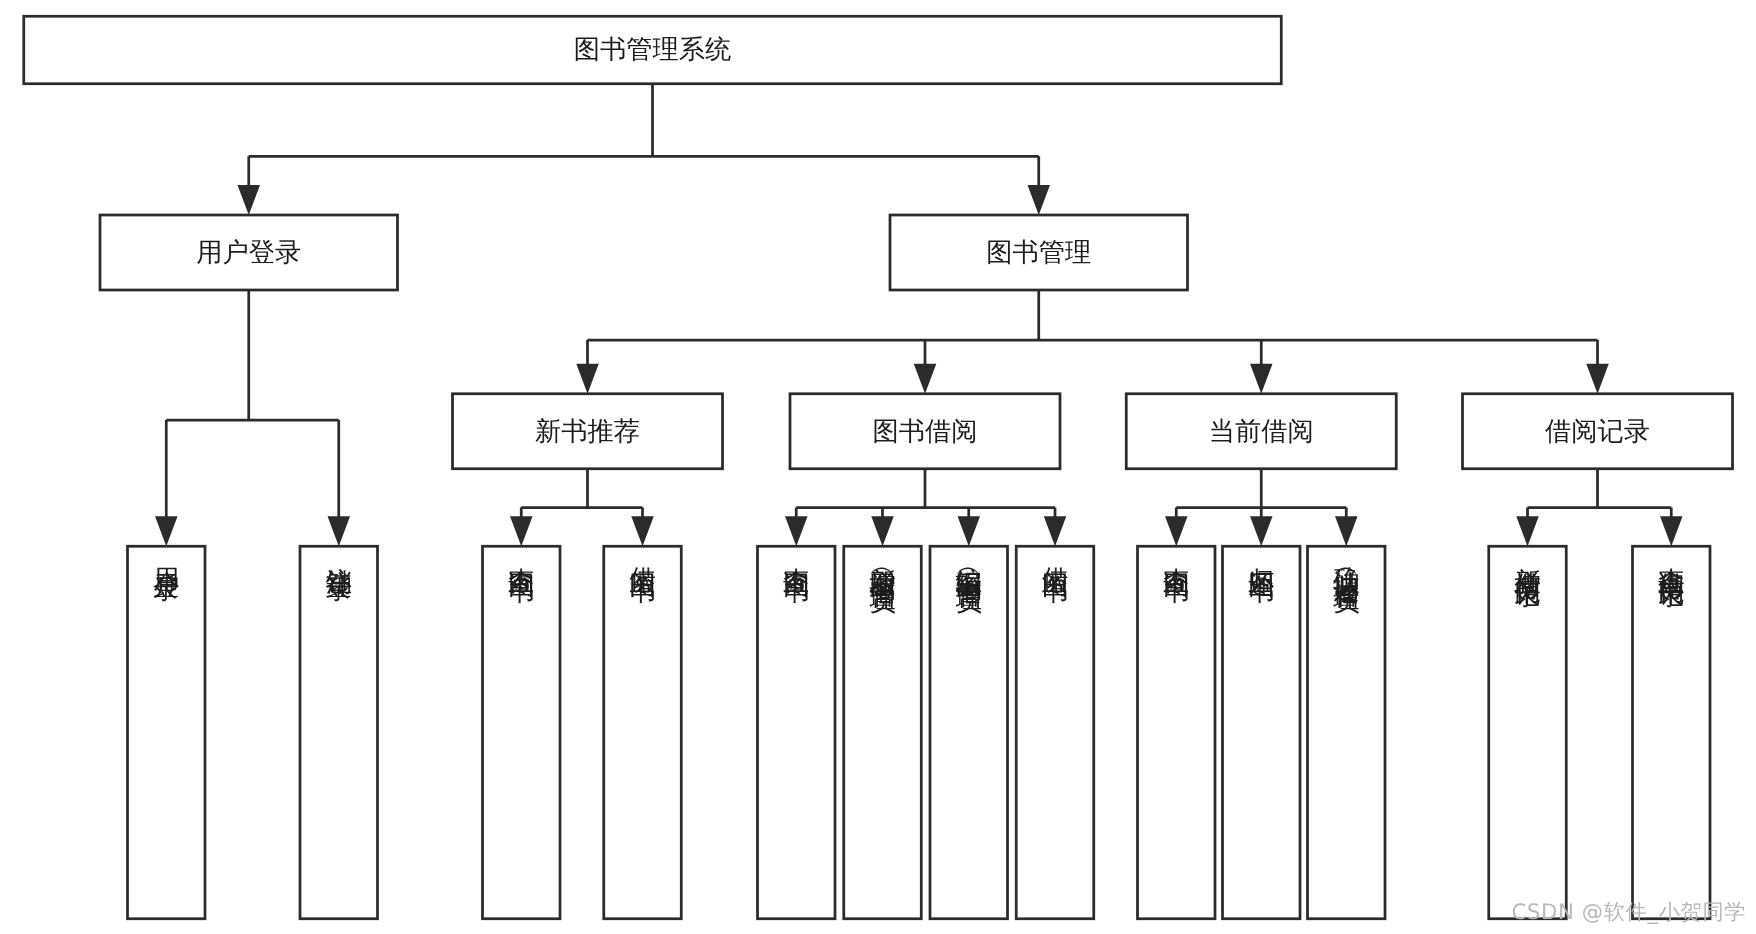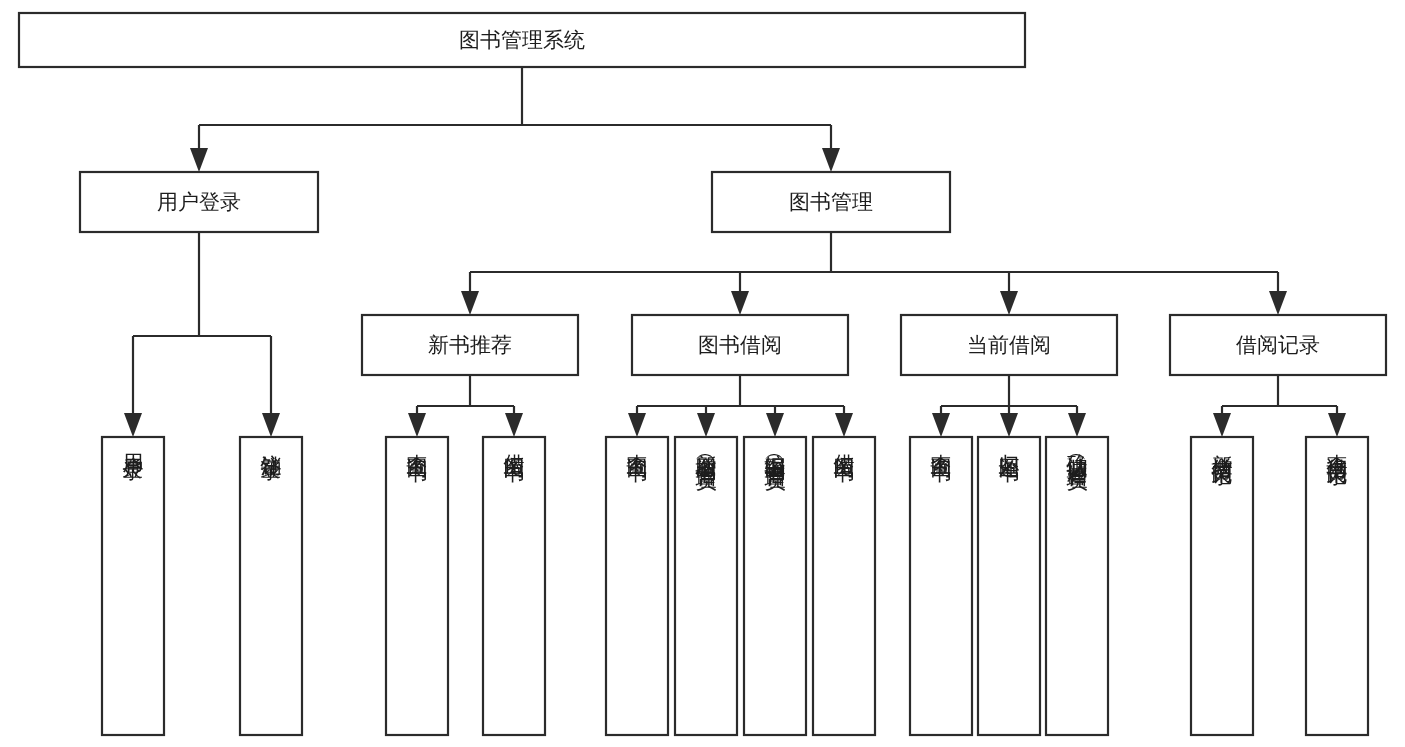--- a/index.html
+++ b/index.html
@@ -241,13 +241,14 @@
   <div class="node-label-v" style="left:606px; top:437px; width:62px; height:298px;">查询图书</div>
   <div class="node-label-v" style="left:675px; top:437px; width:62px; height:298px; justify-content:flex-start;">新增图书（管理员）</div>
   <div class="node-label-v" style="left:744px; top:437px; width:62px; height:298px; justify-content:flex-start;">编辑图书（管理员）</div>
   <div class="node-label-v" style="left:813px; top:437px; width:62px; height:298px;">借阅图书</div>
   <div class="node-label-v" style="left:910px; top:437px; width:62px; height:298px;">查询图书</div>
   <div class="node-label-v" style="left:978px; top:437px; width:62px; height:298px;">归还图书</div>
   <div class="node-label-v" style="left:1046px; top:437px; width:62px; height:298px; justify-content:flex-start;">确认归还（管理员）</div>
   <div class="node-label-v" style="left:1191px; top:437px; width:62px; height:298px;">新增借阅记录</div>
   <div class="node-label-v" style="left:1306px; top:437px; width:62px; height:298px;">查询借阅记录</div>
 
+  <div class="watermark">CSDN @软件_小贺同学</div>
 </div>
 
 </body></html>

